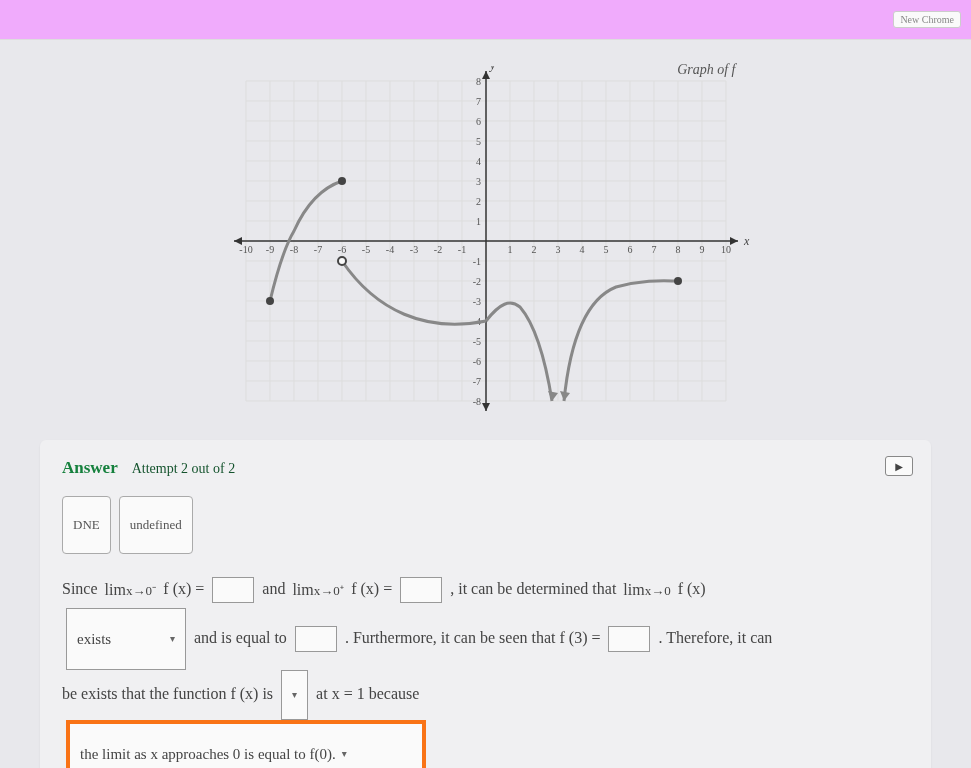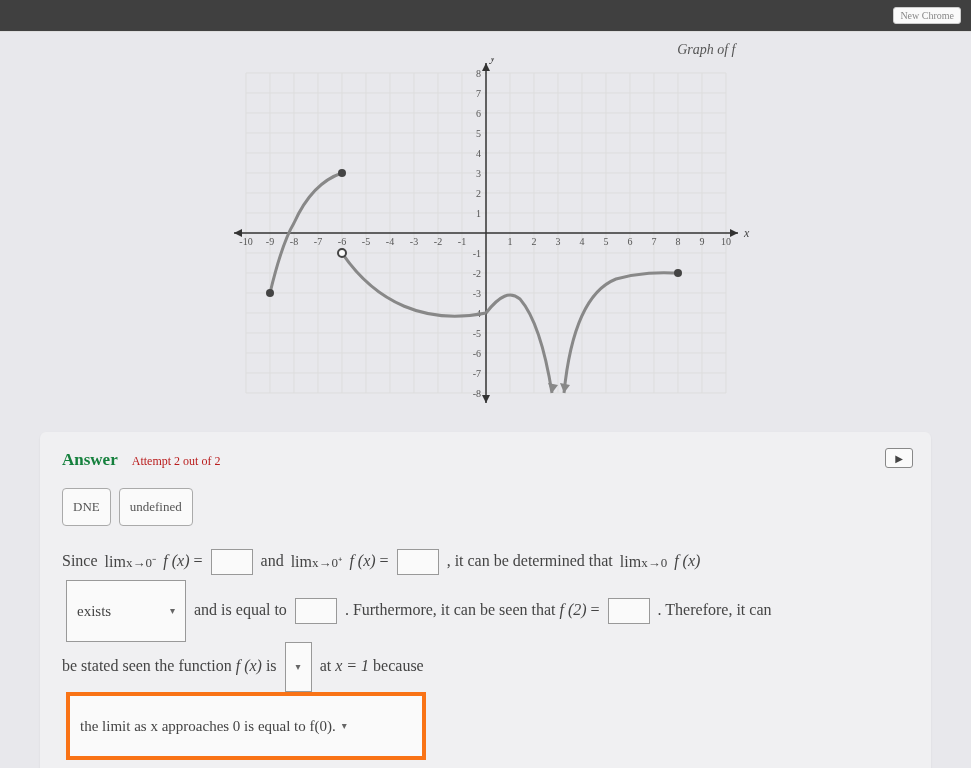--- a/index.html
+++ b/index.html
@@ -1,31 +1,31 @@
 <!DOCTYPE html>
 <html><head>
 <meta charset="utf-8">
 <style>
 *{box-sizing:border-box;margin:0;padding:0}
 body{font-family:Georgia,serif;background:#e8e8ec;width:971px;height:768px;overflow:hidden;position:relative;color:#444}
-.top-bar{height:32px;background:#404040;border-bottom:1px solid #ddd;display:flex;justify-content:flex-end;align-items:center;padding-right:10px;gap:8px;font-size:11px;color:#888}
+.top-bar{height:40px;background:#f0abfc;border-bottom:1px solid #ddd;display:flex;justify-content:flex-end;align-items:center;padding-right:10px;gap:8px;font-size:11px;color:#888}
 .top-btn{border:1px solid #ccc;border-radius:3px;padding:2px 6px;background:#fafafa;font-size:10px}
 .graph-area{display:flex;justify-content:center;padding:10px 0 20px}
 .graph-box{position:relative;width:540px;height:370px}
-.graph-title{position:absolute;right:20px;top:0;font-style:italic;font-size:14px;color:#555}
+.graph-title{position:absolute;right:20px;top:12px;font-style:italic;font-size:14px;color:#555}
 svg.graph{position:absolute;top:16px;left:0}
 .answer-section{background:#f0f0f2;margin:0 40px;padding:18px 22px;border-radius:6px;box-shadow:0 1px 2px rgba(0,0,0,0.08);position:relative}
 .answer-head{display:flex;align-items:baseline;gap:14px;margin-bottom:18px}
 .answer-label{font-weight:bold;font-size:17px;color:#15803d}
-.attempt{font-size:12px;color:#b91c1c}
+.attempt{font-size:14px;color:#14532d}
 .icon-box{position:absolute;right:18px;top:16px;width:28px;height:20px;border:1px solid #888;border-radius:3px;display:flex;align-items:center;justify-content:center;font-size:10px;background:#fafafa}
 .pill-row{display:flex;gap:8px;margin-bottom:16px}
-.pill{border:1px solid #aaa;border-radius:4px;padding:10px 10px;font-size:13px;background:#fafafa;color:#555}
+.pill{border:1px solid #aaa;border-radius:4px;padding:20px 10px;font-size:13px;background:#fafafa;color:#555}
 .sentence{font-size:16px;line-height:2.4;color:#444}
-.math{font-style:italic;font-family:Georgia,serif}
+.math{font-family:Georgia,serif}
 .lim{display:inline-flex;flex-direction:row;align-items:center;vertical-align:middle;line-height:1;margin:0 3px}
 .lim .top{font-size:16px}
 .lim .bot{font-size:13px}
 .blank{display:inline-block;width:42px;height:26px;border:1px solid #999;background:#fafafa;vertical-align:middle;margin:0 4px}
 .select{display:inline-flex;align-items:center;gap:6px;border:1px solid #999;background:#fafafa;padding:12px 10px;vertical-align:middle;margin:0 4px;font-size:15px}
 .select.wide{min-width:120px;justify-content:space-between}
 .select.reason{border:4px solid #f97316;min-width:360px;justify-content:flex-start}
 .chev{font-size:10px;color:#666}
 </style>
 </head>
@@ -185,26 +185,26 @@
       </span>
     <span class="math">f (x)</span>
     <br>
     <span class="select wide">
       <span>exists</span>
         <span class="chev">▾</span>
     </span>
     <span> and is equal to </span>
     <span class="blank"></span>
     <span> . Furthermore, it can be seen that </span>
-    <span class="math">f (2)</span>
+    <span class="math">f (3)</span>
     <span> = </span>
     <span class="blank"></span>
     <span> . Therefore, it can</span>
     <br>
-    <span>be stated seen the function </span>
+    <span>be exists that the function </span>
     <span class="math">f (x)</span>
     <span> is </span>
     <span class="select">
         <span class="chev">▾</span>
     </span>
     <span> at </span>
     <span class="math">x = 1</span>
     <span> because</span>
     <br>
     <span class="select reason">

